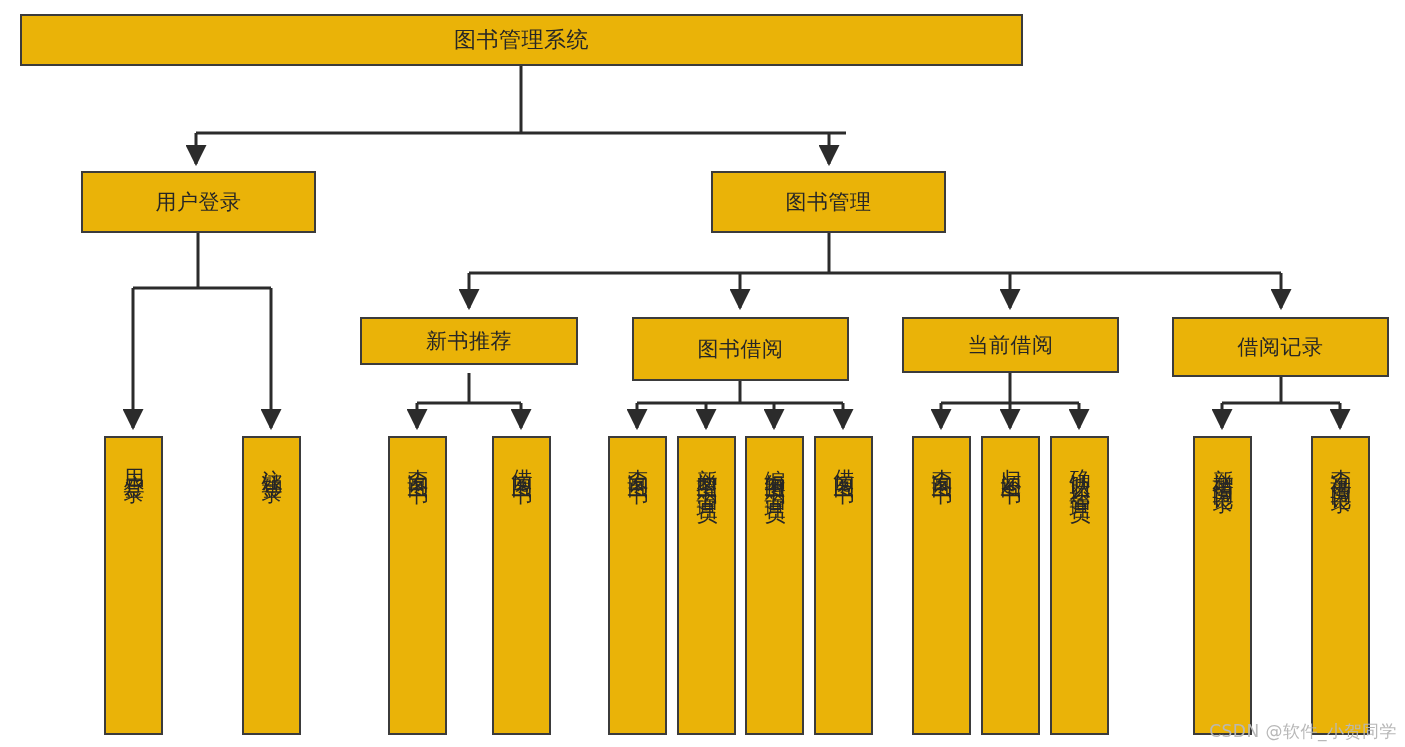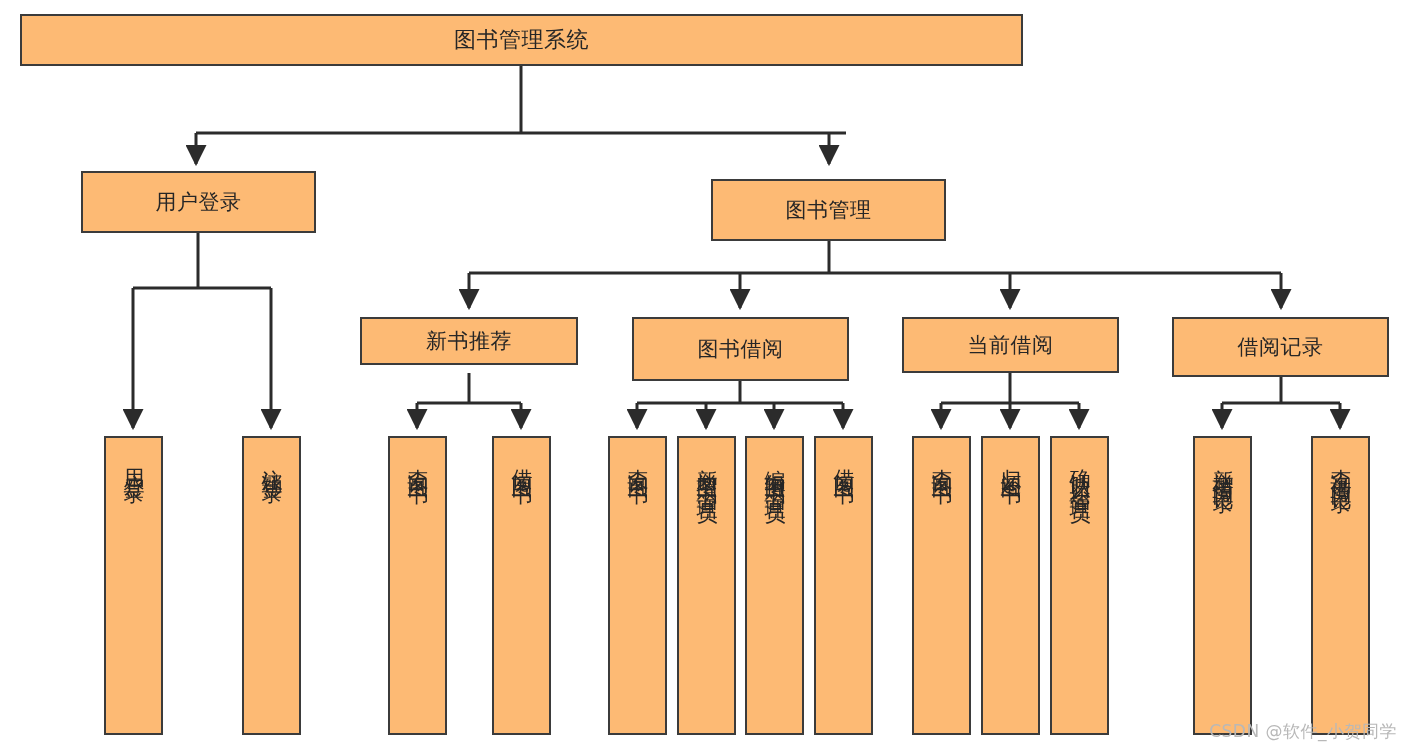--- a/index.html
+++ b/index.html
@@ -9,21 +9,21 @@
     background:#ffffff;
     font-family:"DejaVu Sans","Liberation Sans",sans-serif;
     overflow:hidden;
   }
   #canvas{position:relative;width:1405px;height:747px;}
   svg.edges{position:absolute;left:0;top:0;width:1405px;height:747px;}
 
   .node{
     position:absolute;
     box-sizing:border-box;
-    background:#fdba74;
+    background:#eab308;
     border:2.5px solid #3b3b3b;
     display:flex;
     align-items:center;
     justify-content:center;
     color:#262626;
     text-align:center;
   }
   .node .lbl{
     display:block;
     line-height:1.28;
@@ -113,21 +113,21 @@
     </g>
   </svg>
 
   <div class="node root horiz" style="left:20px;top:14px;width:1003px;height:52px;">
     <span class="lbl">图书管理系统</span>
   </div>
 
   <div class="node horiz" style="left:81px;top:171px;width:235px;height:62px;">
     <span class="lbl">用户登录</span>
   </div>
-  <div class="node horiz" style="left:711px;top:171px;width:235px;height:62px;margin-top:8px;">
+  <div class="node horiz" style="left:711px;top:171px;width:235px;height:62px;">
     <span class="lbl">图书管理</span>
   </div>
 
   <div class="node horiz" style="left:360px;top:317px;width:218px;height:48px;">
     <span class="lbl">新书推荐</span>
   </div>
   <div class="node horiz" style="left:632px;top:317px;width:217px;height:64px;">
     <span class="lbl">图书借阅</span>
   </div>
   <div class="node horiz" style="left:902px;top:317px;width:217px;height:56px;">

